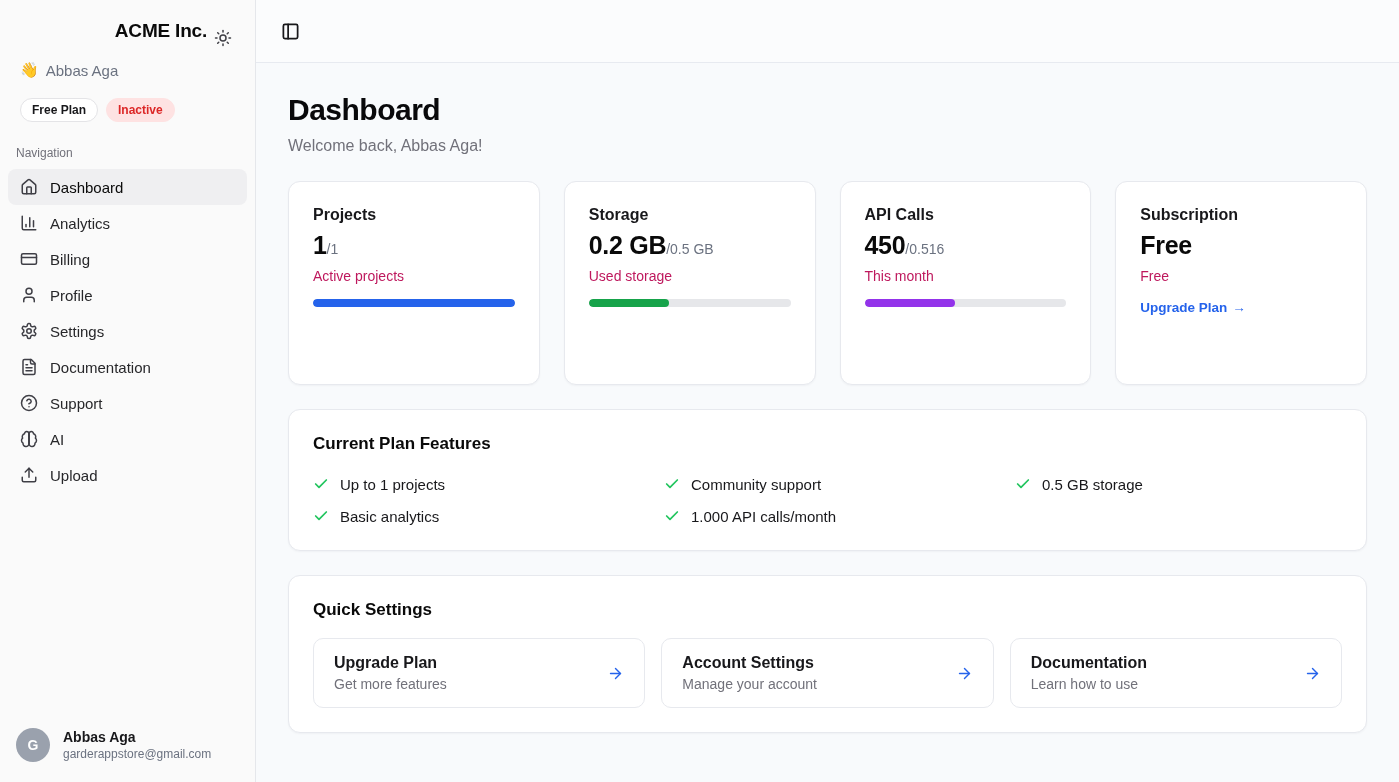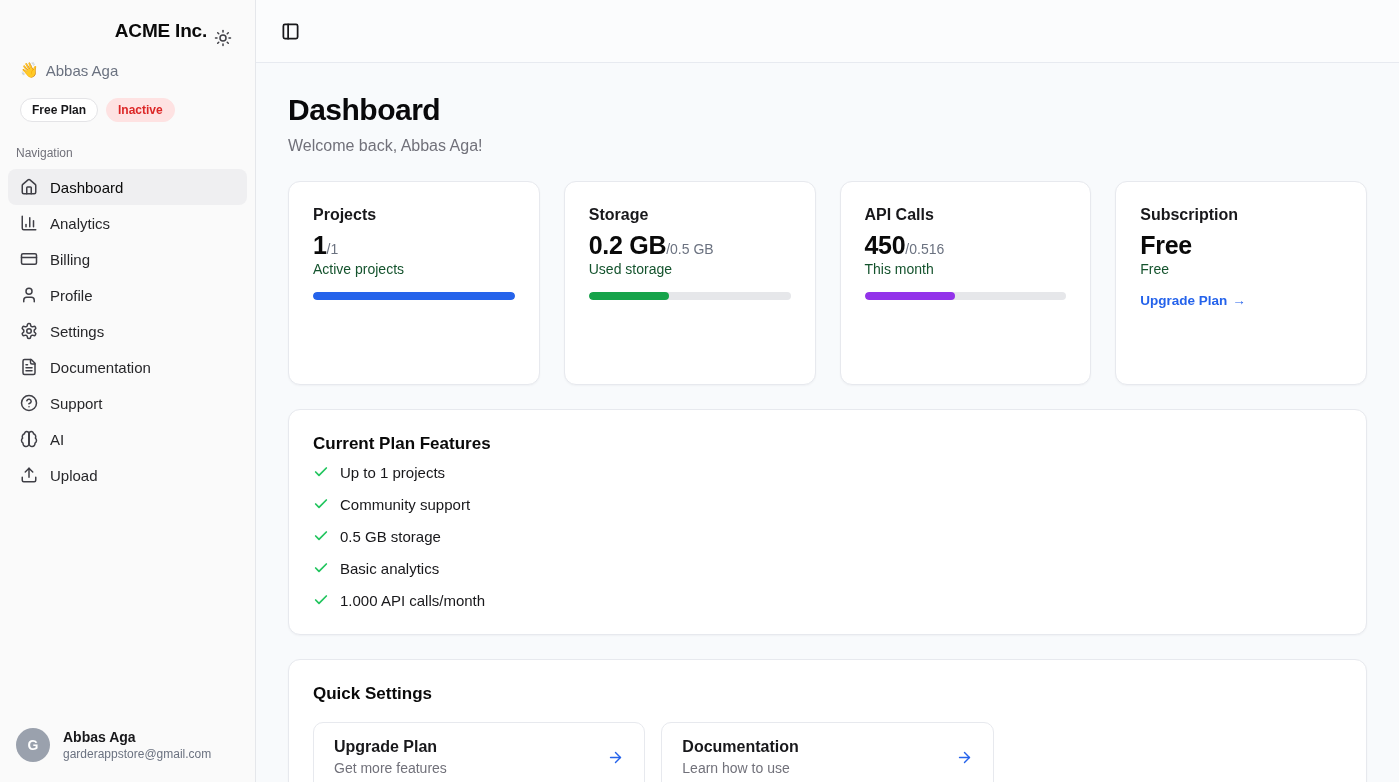--- a/index.html
+++ b/index.html
@@ -74,33 +74,33 @@
   .stats-grid { margin-top:26px; display:grid; grid-template-columns:repeat(4,1fr); gap:24px; }
   .card {
     background:#ffffff; border:1px solid #e7e9ee; border-radius:12px;
     box-shadow:0 1px 2px rgba(16,24,40,0.04);
   }
   .stat-card { padding:24px; height:204px; }
   .stat-title { font-size:16px; font-weight:700; color:#18181b; }
   .stat-value-row { margin-top:7px; display:flex; align-items:baseline; }
   .stat-value { font-size:25px; font-weight:700; color:#0a0a0a; letter-spacing:-0.3px; }
   .stat-suffix { font-size:14px; color:#6b7280; }
-  .stat-caption { margin-top:1px; font-size:14px; color:#14532d; }
+  .stat-caption { margin-top:8px; font-size:14px; color:#be185d; }
   .progress-track { margin-top:15px; height:8px; border-radius:999px; background:#e6e7ea; overflow:hidden; }
   .progress-fill { height:100%; border-radius:999px; }
   .upgrade-link {
     margin-top:16px; display:inline-flex; align-items:center; gap:5px;
     font-size:13.5px; font-weight:600; color:#2563eb; text-decoration:none; cursor:pointer;
   }
 
   .section-card { margin-top:24px; padding:24px; }
   .section-title { font-size:17px; font-weight:700; color:#0a0a0a; }
 
   .features-grid {
-    margin-top:8px; display:grid; grid-template-columns:1fr;
+    margin-top:20px; display:grid; grid-template-columns:1fr 1fr 1fr;
     row-gap:12px; column-gap:24px;
   }
   .feature-item { display:flex; align-items:center; gap:11px; height:20px; font-size:15px; color:#18181b; }
   .check-icon { color:#22c55e; width:16px; height:16px; flex:0 0 auto; }
 
   .actions-grid { margin-top:18px; display:grid; grid-template-columns:repeat(3,1fr); gap:16px; }
   .action-card {
     background:#ffffff; border:1px solid #e7e9ee; border-radius:10px;
     padding:15px 20px; display:flex; align-items:center; justify-content:space-between;
     cursor:pointer;
@@ -383,20 +383,32 @@
             <div class="action-subtitle">Get more features</div>
           </div>
           <span class="arrow-icon">
             <svg width="17" height="17" viewBox="0 0 24 24" fill="none" stroke="currentColor" stroke-width="2" stroke-linecap="round" stroke-linejoin="round">
                 <path d="M5 12h14"></path>
                 <path d="m12 5 7 7-7 7"></path>
               </svg>
           </span>
         </div>
 
+        <div class="action-card">
+          <div>
+            <div class="action-title">Account Settings</div>
+            <div class="action-subtitle">Manage your account</div>
+          </div>
+          <span class="arrow-icon">
+            <svg width="17" height="17" viewBox="0 0 24 24" fill="none" stroke="currentColor" stroke-width="2" stroke-linecap="round" stroke-linejoin="round">
+                <path d="M5 12h14"></path>
+                <path d="m12 5 7 7-7 7"></path>
+              </svg>
+          </span>
+        </div>
 
         <div class="action-card">
           <div>
             <div class="action-title">Documentation</div>
             <div class="action-subtitle">Learn how to use</div>
           </div>
           <span class="arrow-icon">
             <svg width="17" height="17" viewBox="0 0 24 24" fill="none" stroke="currentColor" stroke-width="2" stroke-linecap="round" stroke-linejoin="round">
                 <path d="M5 12h14"></path>
                 <path d="m12 5 7 7-7 7"></path>

